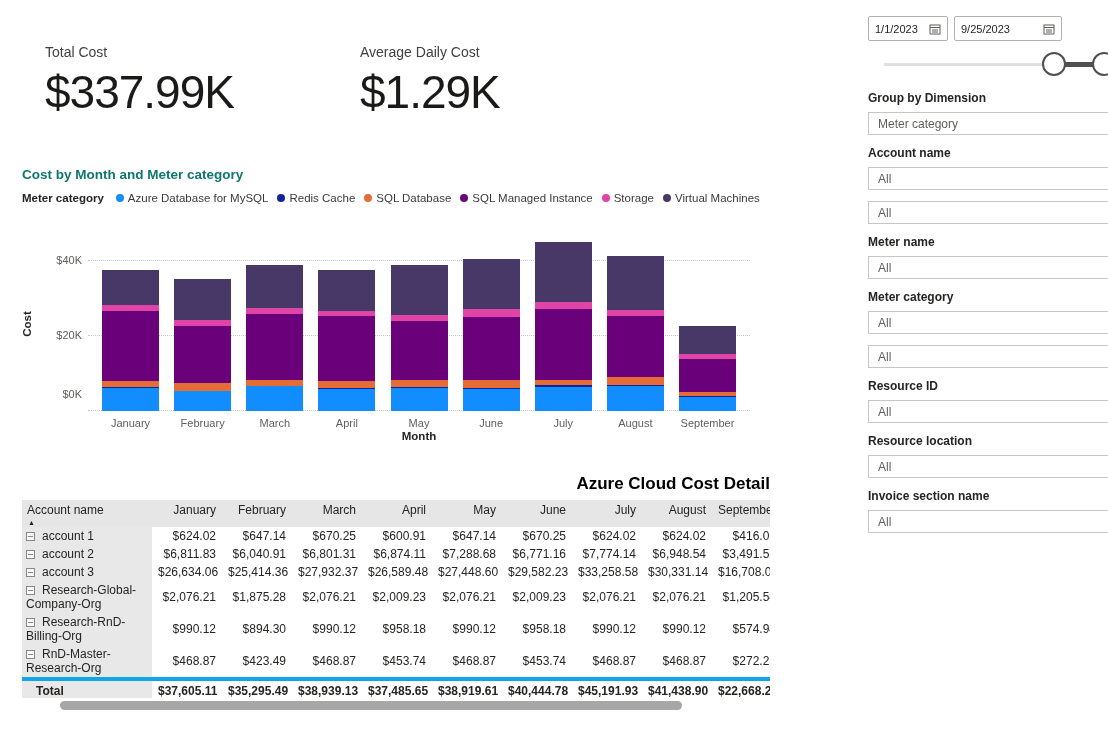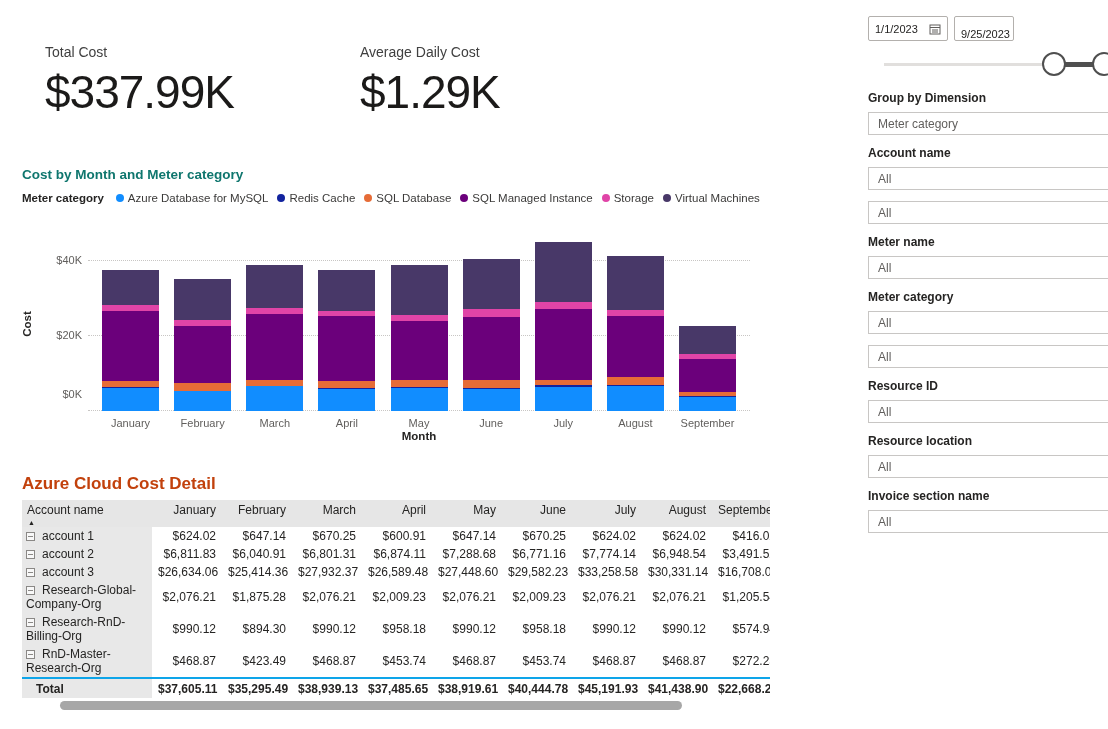--- a/index.html
+++ b/index.html
@@ -26,45 +26,45 @@
   .gridline { position:absolute; left:0; right:0; height:0; border-top:1px dotted #C8C6C4; }
   .ytick { position:absolute; width:44px; text-align:right; font-size:11px; color:#605E5C; left:38px; }
   #bars { position:absolute; left:0; right:0; bottom:0; top:0; display:flex; justify-content:space-between; align-items:flex-end; padding:0 14px; }
   .bar-col { width:57px; position:relative; display:flex; flex-direction:column-reverse; }
   .seg { width:100%; }
   .xtick { position:absolute; top:calc(100% + 6px); left:50%; transform:translateX(-50%); font-size:11px; color:#605E5C; white-space:nowrap; }
   #ylabel { position:absolute; left:14px; top:318px; transform:rotate(-90deg); font-size:11.5px; font-weight:700; color:#252423; }
   #xlabel { position:absolute; left:88px; width:662px; text-align:center; top:430px; font-size:11.5px; font-weight:700; color:#252423; }
 
   
-  #table-title { position:absolute; left:22px; top:474px; width:748px; text-align:left; font-size:17px; font-weight:600; color:#c2410c; }
+  #table-title { position:absolute; left:22px; top:474px; width:748px; text-align:right; font-size:17px; font-weight:600; color:#000000; }
   #table-clip { position:absolute; left:22px; top:500px; width:748px; height:198px; overflow:hidden; }
   table.matrix { width:760px; border-collapse:collapse; table-layout:fixed; font-size:12px; color:#252423; }
   table.matrix col.c-name { width:130px; }
   table.matrix col.c-month { width:70px; }
   table.matrix th {
     background:#E6E6E6; font-weight:400; text-align:right; padding:3px 6px 10px 6px;
     vertical-align:top; position:relative; font-size:12px; cursor:pointer;
   }
   table.matrix th.h-name { text-align:left; padding-left:5px; }
   .sort-arrow { position:absolute; left:6px; bottom:1px; font-size:7px; color:#252423; line-height:7px; }
   td.v { text-align:right; padding:2px 6px; background:#fff; }
   td.n { background:#E8E8E8; text-align:left; padding:2px 6px 2px 4px; }
   .expander { display:inline-block; width:9px; height:9px; border:1px solid #8A8886; background:#F8F8F8; position:relative; margin-right:7px; vertical-align:middle; cursor:pointer; }
   .expander::after { content:""; position:absolute; left:1px; right:1px; top:3px; border-top:1px solid #8A8886; }
-  tr.total-row td { border-top:2px solid #0ea5e9; font-weight:700; padding-top:3px; padding-bottom:4px; }
+  tr.total-row td { border-top:4px solid #0ea5e9; font-weight:700; padding-top:3px; padding-bottom:4px; }
   tr.total-row td.n { padding-left:14px; }
   #hscroll { position:absolute; left:60px; top:701px; width:622px; height:9px; background:#A7A7A7; border-radius:5px; cursor:pointer; }
 
   
   #sidebar { position:absolute; left:868px; top:16px; width:270px; }
   .date-row { display:flex; gap:6px; margin-bottom:9px; }
   .date-box { height:25px; border:1px solid #B3B0AD; border-radius:2px; display:flex; align-items:center; justify-content:space-between; padding:0 6px; font-size:11px; color:#252423; background:#fff; cursor:text; }
   .date-box.b1 { width:80px; }
-  .date-box.b2 { width:60px;align-items:flex-end; }
+  .date-box.b2 { width:108px; }
   .slider { position:relative; height:28px; margin-bottom:13px; }
   .track-light { position:absolute; left:16px; width:170px; top:13px; height:3px; background:#E1DFDD; }
   .track-dark { position:absolute; left:186px; width:50px; top:12px; height:5px; background:#4f4f4f; }
   .handle { position:absolute; width:24px; height:24px; border:2.5px solid #4f4f4f; border-radius:50%; background:#fff; top:2px; cursor:grab; }
   .handle.h1 { left:174px; }
   .handle.h2 { left:224px; }
   .filter-group { margin-bottom:11px; }
   .filter-label { font-size:12px; font-weight:700; color:#252423; margin-bottom:7px; }
   .filter-box { height:23px; border:1px solid #C8C6C4; display:flex; align-items:center; justify-content:space-between; padding:0 9px; font-size:12px; color:#605E5C; background:#fff; cursor:pointer; }
   .chevron { width:7px; height:7px; border-right:1.2px solid #605E5C; border-bottom:1.2px solid #605E5C; transform:rotate(45deg); margin-top:-4px; flex:0 0 auto; }

